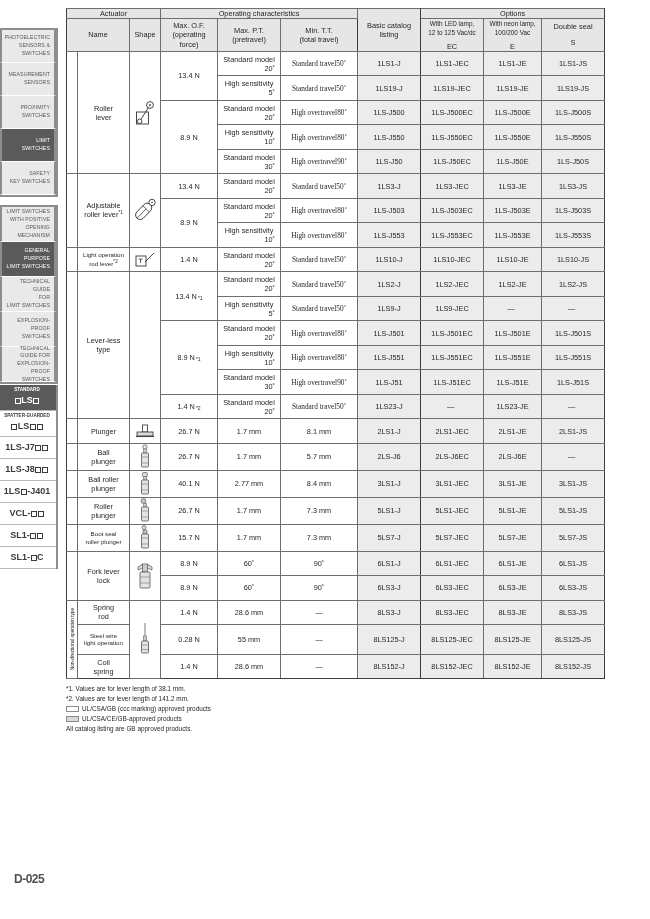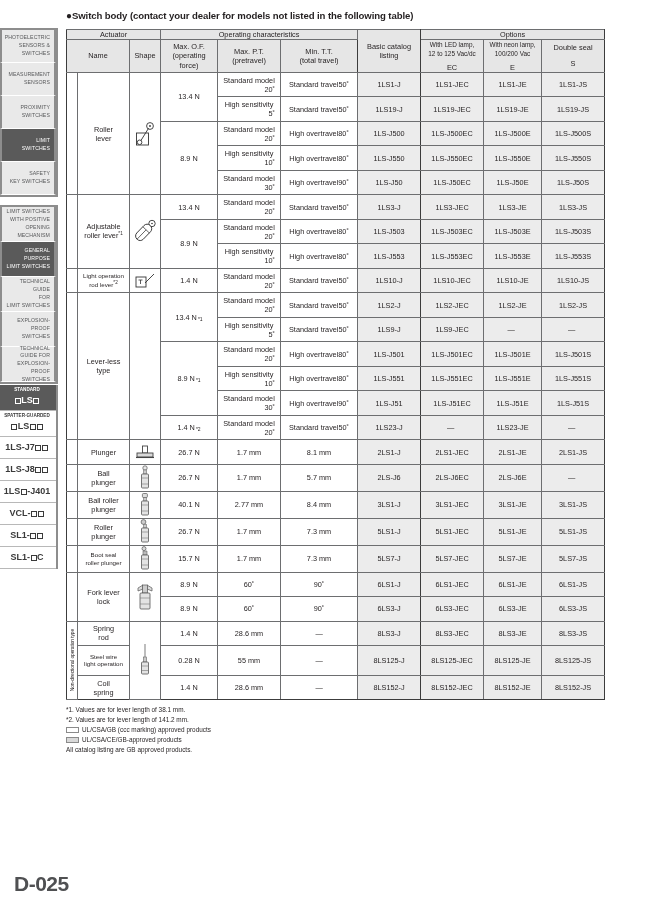--- a/index.html
+++ b/index.html
@@ -38,21 +38,21 @@
   .g3 .tab { border-left:none; border-right:none; border-bottom:1px solid #b8b8b8;
              background:#ffffff; color:#3a3a3a; }
   .g3 .tab.active { background:#5a5a5a; color:#fff; }
   .g3 .tab.code { font-size:9px; font-weight:bold; letter-spacing:0; }
   .sqbox { display:inline-block; width:6px; height:6px; border:1px solid currentColor;
            vertical-align:-1px; margin:0 .5px; }
   .tab .lbl-small { font-size:4.6px; display:block; }
 
   
   #pagenum { position:absolute; left:14px; top:872px;
-             font-size:21px; font-weight:bold; color:#4f5052;
+             font-size:12px; font-weight:bold; color:#4f5052;
              letter-spacing:-.5px; }
 
   
   #main { position:absolute; left:66px; top:0; width:584px; }
 
   #titlebar { position:relative; margin-top:44px; height:17px;
               background:linear-gradient(to right,#e4e4e4 0%, #f5f5f5 60%, #ffffff 100%); }
   #titlebar .sq { position:absolute; left:0; top:1px; width:13px; height:13px; background:#1a1a1a; }
   #titlebar .txt { position:absolute; left:21px; top:0px; font-size:13.5px; font-weight:bold;
                    letter-spacing:.3px; }
@@ -78,21 +78,21 @@
   .outer-top td { border-top:1.4px solid #3c3c3c; }
   .thick-l { border-left:1.4px solid #3c3c3c !important; }
   .thick-r { border-right:1.4px solid #3c3c3c !important; }
   .thick-t { border-top:1.2px solid #3c3c3c !important; }
   .thick-b { border-bottom:1.4px solid #3c3c3c !important; }
 
   td.nm { text-align:left; font-size:7.6px; padding-left:4px; }
   td.nm.sm { font-size:6.2px; }
   td.cond { text-align:left; font-size:6.1px; padding-left:4px; white-space:nowrap; }
   td.cond .ang { float:right; padding-right:2px; }
-  td.trav { text-align:left; font-size:7.5px; padding-left:5px; }
+  td.trav { text-align:left; font-size:7.5px; padding-left:5px;font-family:Liberation Serif, serif; }
   td.cat { background:#ececec; font-weight:bold; font-size:8px; text-align:left; padding-left:6px; }
   td.cat.dash { text-align:center; padding-left:0; font-weight:normal; }
   td.val { font-size:7.6px; }
   td.shape { padding:1px 0; }
 
   .sup { font-size:4.6px; vertical-align:super; }
   .nsup { font-size:5px; vertical-align:-1px; padding-left:1px; }
 
   
   td.vert { width:11px; padding:0; }
@@ -226,23 +226,20 @@
         </div>
       </div>
     </div>
 </div>
 
 <div id="pagenum">D-025</div>
 
 <div id="main">
 
 
-  <div id="subtitle">
-    <span class="bullet">●</span><span>Switch body (contact your dealer for models not listed in the following table)</span>
-  </div>
 
   <table class="grid">
     <colgroup>
       <col style="width:11px">
         <col style="width:52px">
         <col style="width:31px">
       <col style="width:57px">
         <col style="width:63px">
         <col style="width:77px">
       <col style="width:63px">

